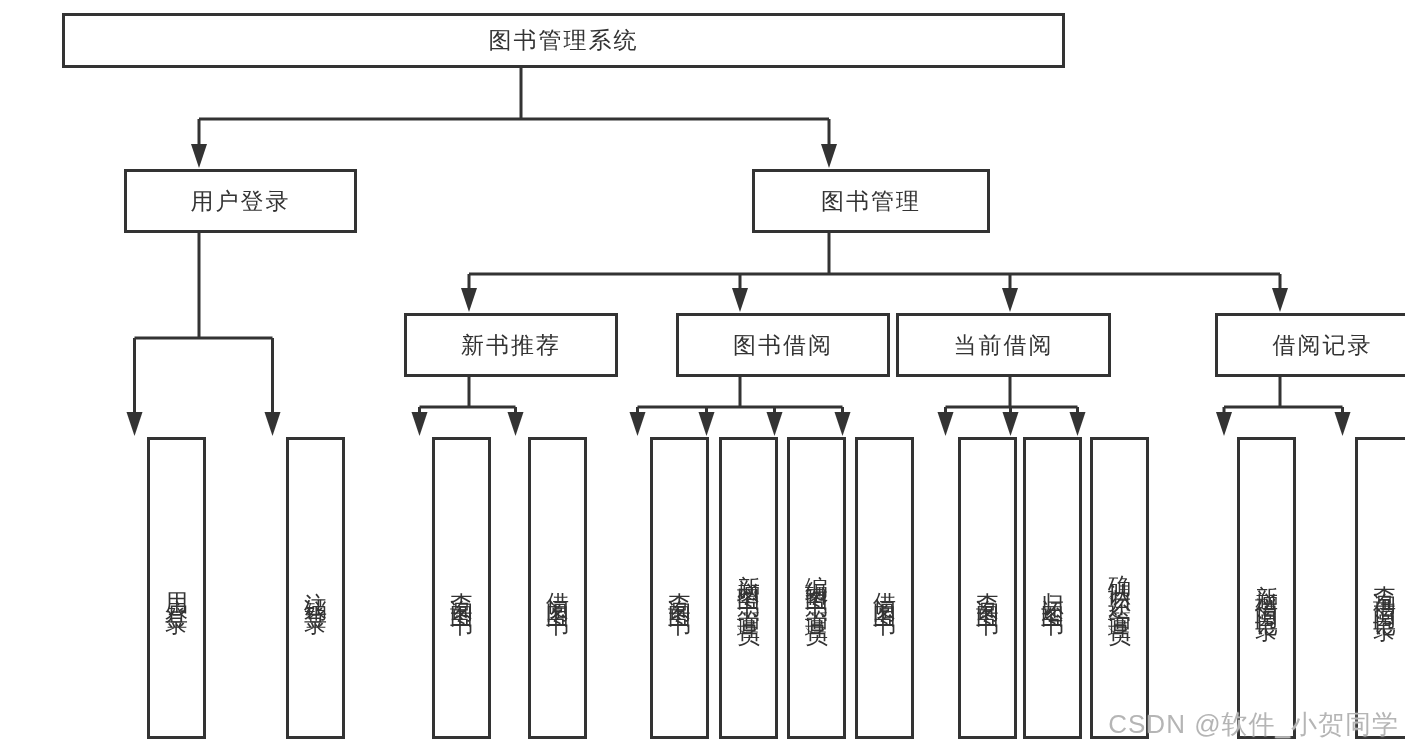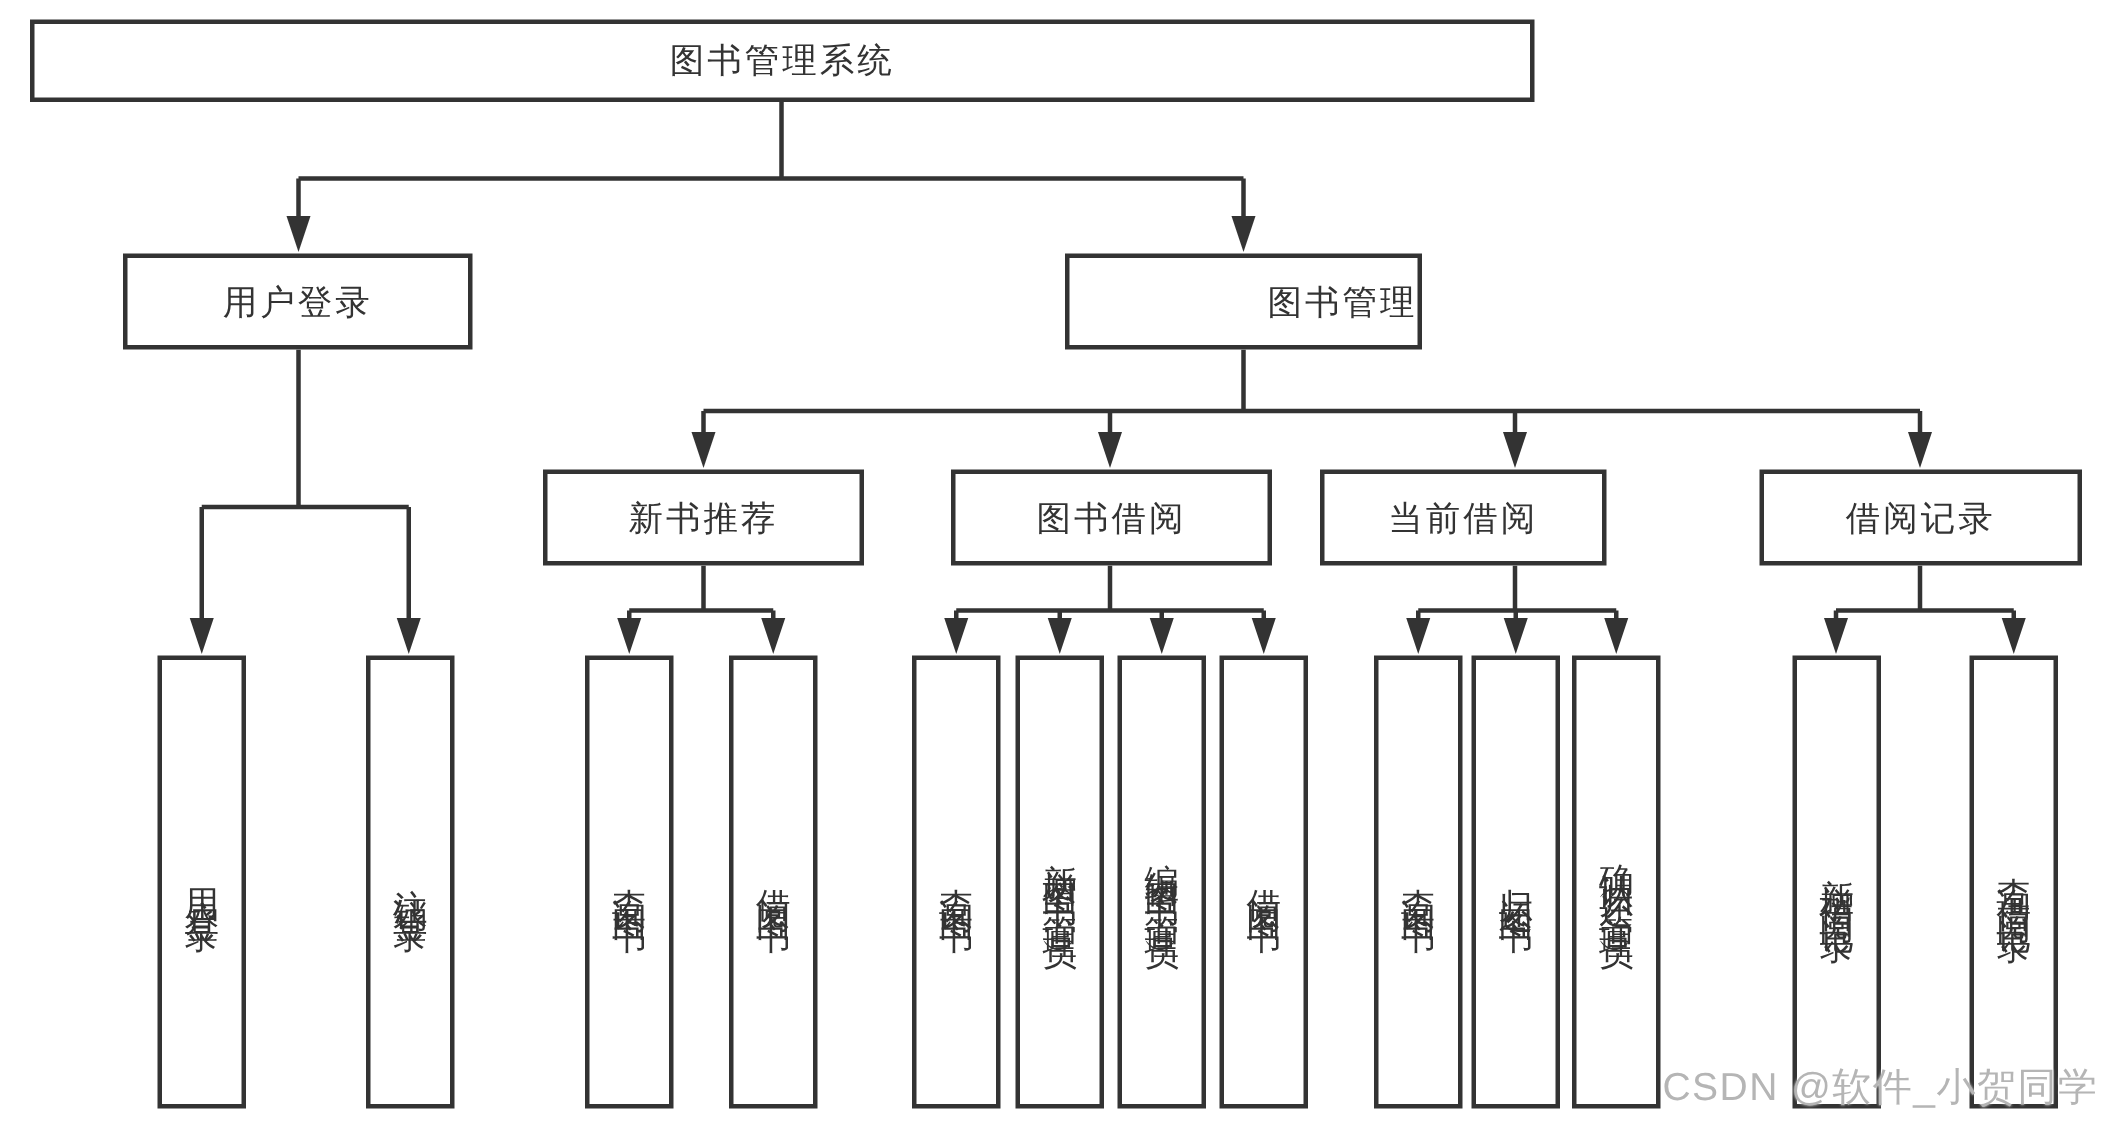--- a/index.html
+++ b/index.html
@@ -19,20 +19,21 @@
   .connectors{position:absolute;left:0;top:0;}
   .connectors .ln{fill:none;stroke:var(--line);stroke-width:3;}
   .connectors .ar{fill:var(--line);stroke:none;}
   .box{
     position:absolute;
     box-sizing:border-box;
     border:3px solid var(--line);
     background:var(--background);
     display:flex;align-items:center;justify-content:center;
     color:var(--text);
+    margin-left:42px;
   }
   .h-box{font-size:23px;letter-spacing:2px;}
   .leaf{width:59px;top:437px;height:302px;font-size:23px;}
   .leaf .lbl{
     writing-mode:vertical-rl;
     text-orientation:mixed;
     letter-spacing:7px;
     line-height:1;
     white-space:nowrap;
   }
@@ -82,31 +83,31 @@
     </g>
   </svg>
 
   <div class="box h-box" style="left:20px;top:13px;width:1003px;height:55px;">
     <span class="lbl">图书管理系统</span>
   </div>
 
   <div class="box h-box" style="left:82px;top:169px;width:233px;height:64px;">
     <span class="lbl">用户登录</span>
   </div>
-  <div class="box h-box" style="left:710px;top:169px;width:238px;height:64px;justify-content:flex-end;">
+  <div class="box h-box" style="left:710px;top:169px;width:238px;height:64px;">
     <span class="lbl">图书管理</span>
   </div>
 
   <div class="box h-box" style="left:634px;top:313px;width:214px;height:64px;">
     <span class="lbl">图书借阅</span>
   </div>
   <div class="box h-box" style="left:362px;top:313px;width:214px;height:64px;">
     <span class="lbl">新书推荐</span>
   </div>
-  <div class="box h-box" style="left:880px;top:313px;width:191px;height:64px;">
+  <div class="box h-box" style="left:854px;top:313px;width:215px;height:64px;">
     <span class="lbl">当前借阅</span>
   </div>
   <div class="box h-box" style="left:1173px;top:313px;width:215px;height:64px;">
     <span class="lbl">借阅记录</span>
   </div>
 
   <div class="box leaf" style="left:105px;">
     <span class="lbl">用户登录</span>
   </div>
   <div class="box leaf" style="left:244px;">

